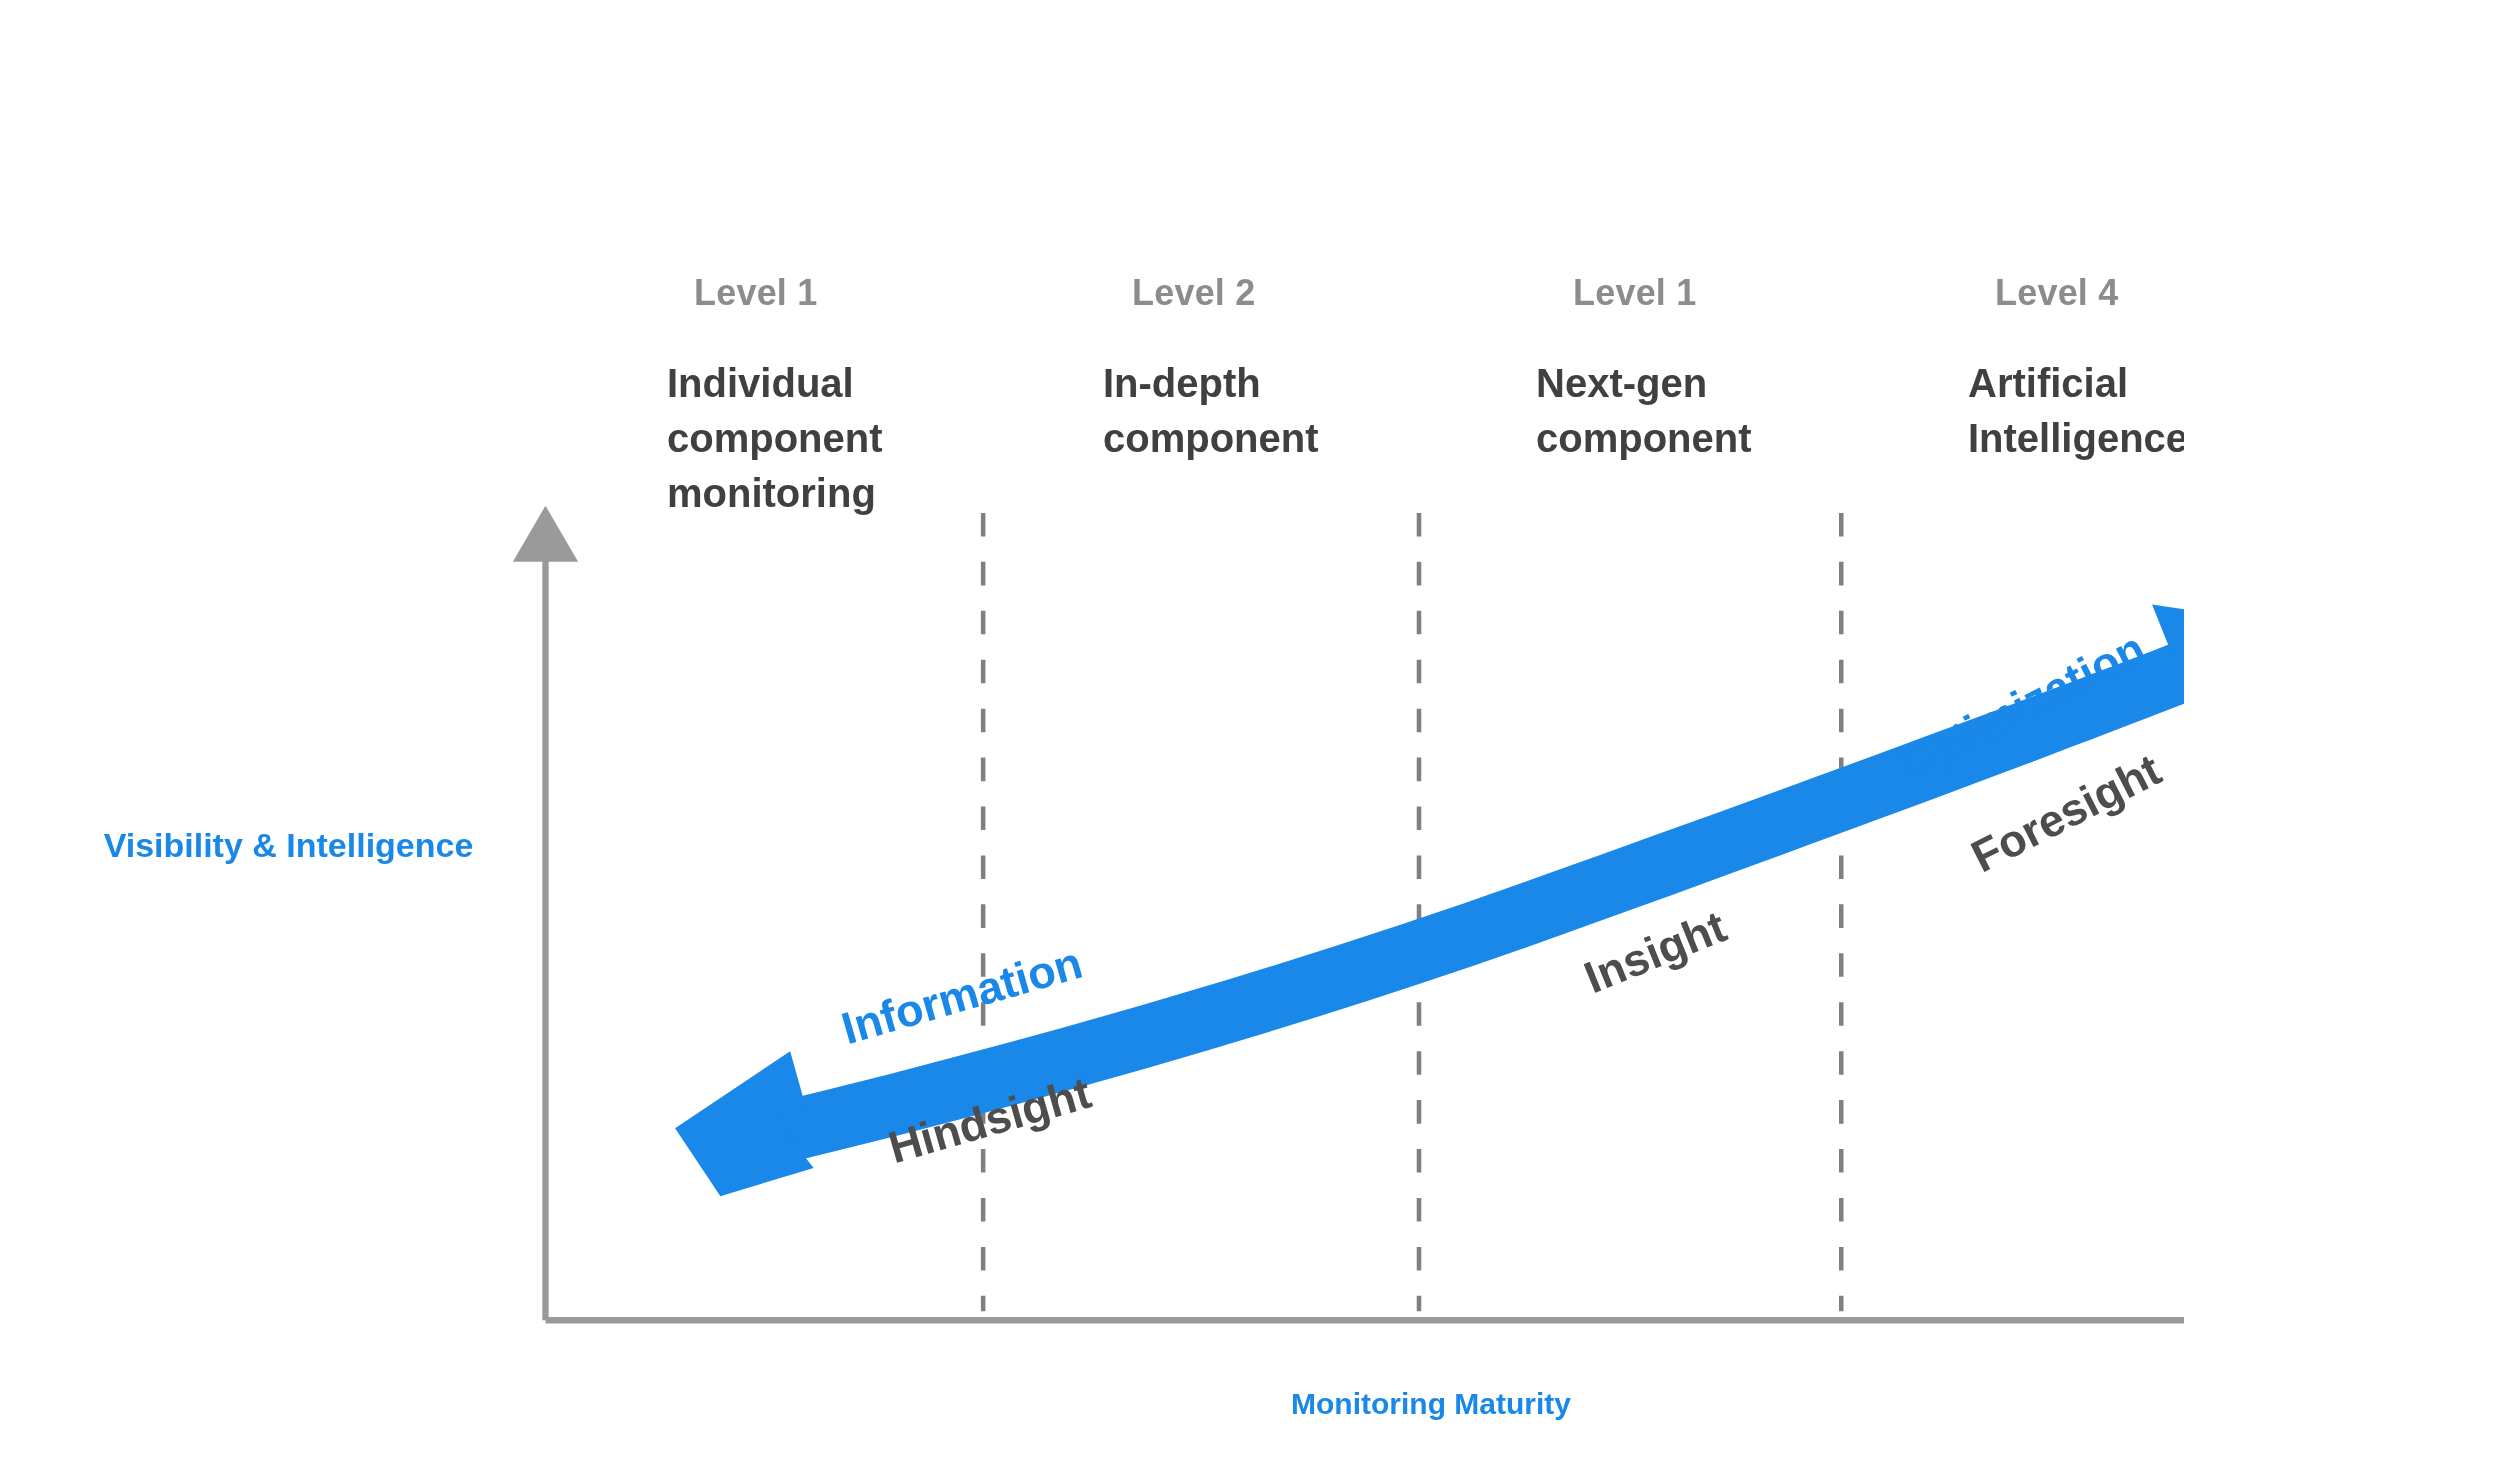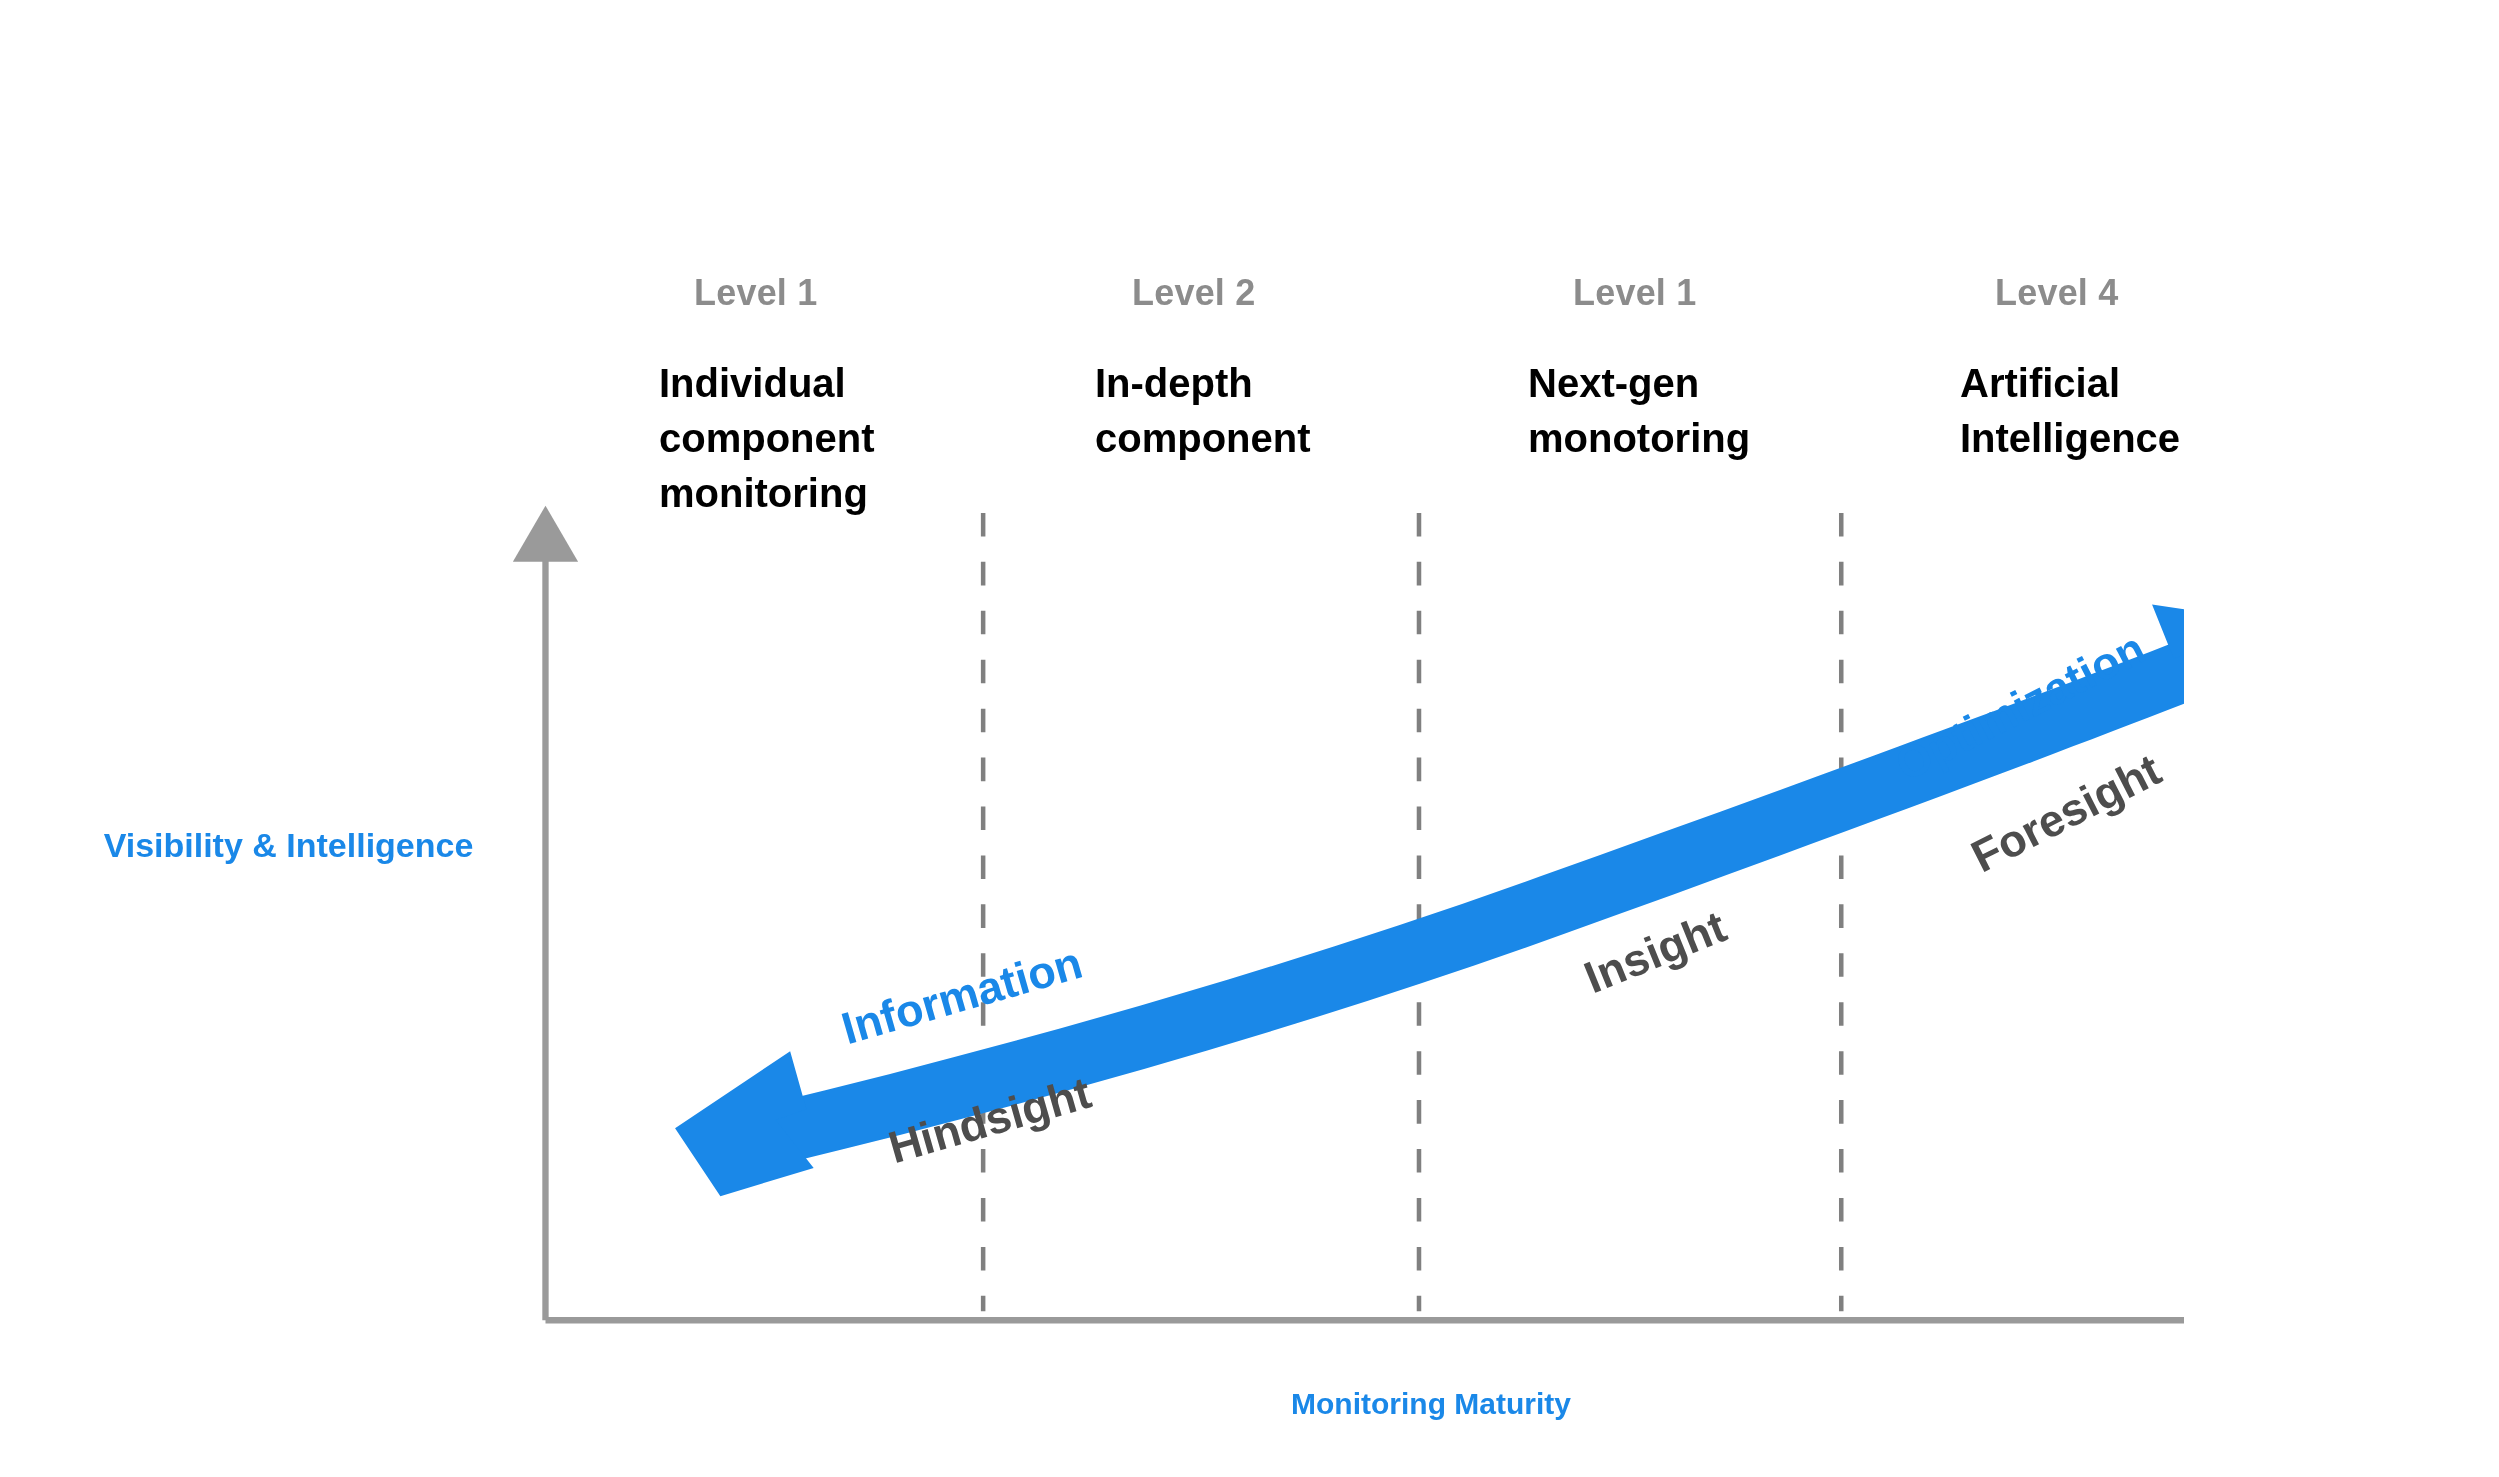--- a/index.html
+++ b/index.html
@@ -37,23 +37,23 @@
     font-size: 36px;
     font-weight: 700;
     color: #8c8c8c;
     letter-spacing: 0.2px;
     margin: 0 0 42px 0;
     white-space: nowrap;
   }
   .level-title {
     font-size: 40px;
     font-weight: 700;
-    color: #000000;
+    color: #404040;
     line-height: 1.37;
-    margin: 8px;
+    margin: 16px;
     max-width: 272px;
   }
   .lvl1 { left: 651px;  top: 272px; }
   .lvl1 .level-tag { margin-left: 43px; }
   .lvl2 { left: 1087px; top: 272px; }
   .lvl2 .level-tag { margin-left: 45px; }
   .lvl3 { left: 1520px; top: 272px; }
   .lvl3 .level-tag { margin-left: 53px; }
   .lvl4 { left: 1952px; top: 272px; }
   .lvl4 .level-tag { margin-left: 43px; }
@@ -161,21 +161,21 @@
     <div class="level-title">Individual component monitoring</div>
   </div>
 
   <div class="level-col lvl2">
     <div class="level-tag">Level 2</div>
     <div class="level-title">In-depth component</div>
   </div>
 
   <div class="level-col lvl3">
     <div class="level-tag">Level 1</div>
-    <div class="level-title">Next-gen monotoring</div>
+    <div class="level-title">Next-gen component</div>
   </div>
 
   <div class="level-col lvl4">
     <div class="level-tag">Level 4</div>
     <div class="level-title">Artificial Intelligence</div>
   </div>
 
   <div class="axis-title" id="y-axis-title">Visibility &amp; Intelligence</div>
   <div class="axis-title" id="x-axis-title">Monitoring Maturity</div>
 

